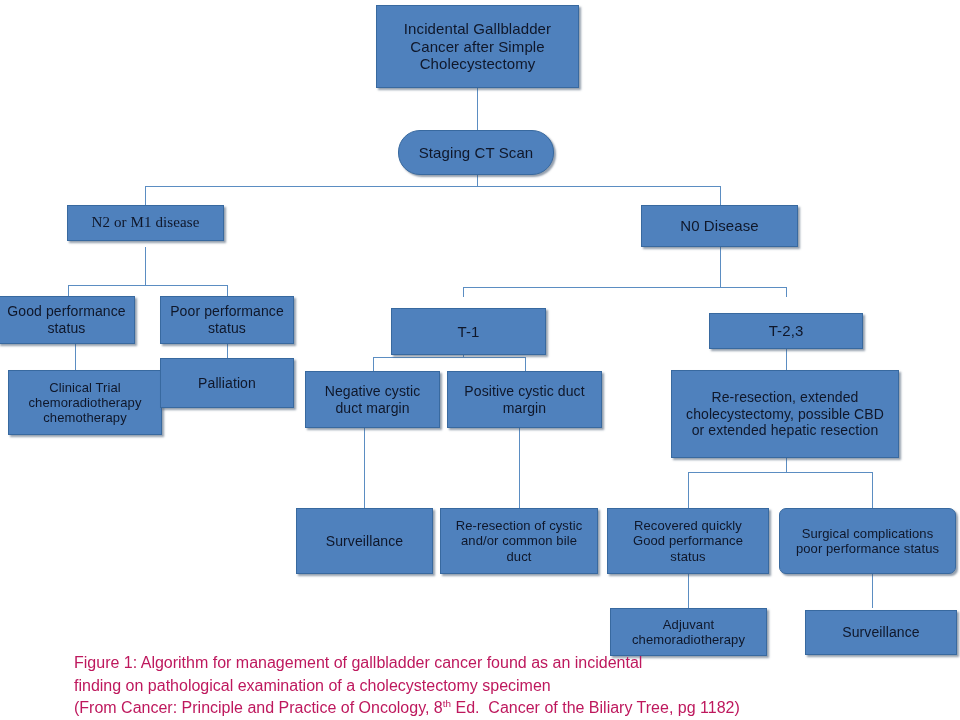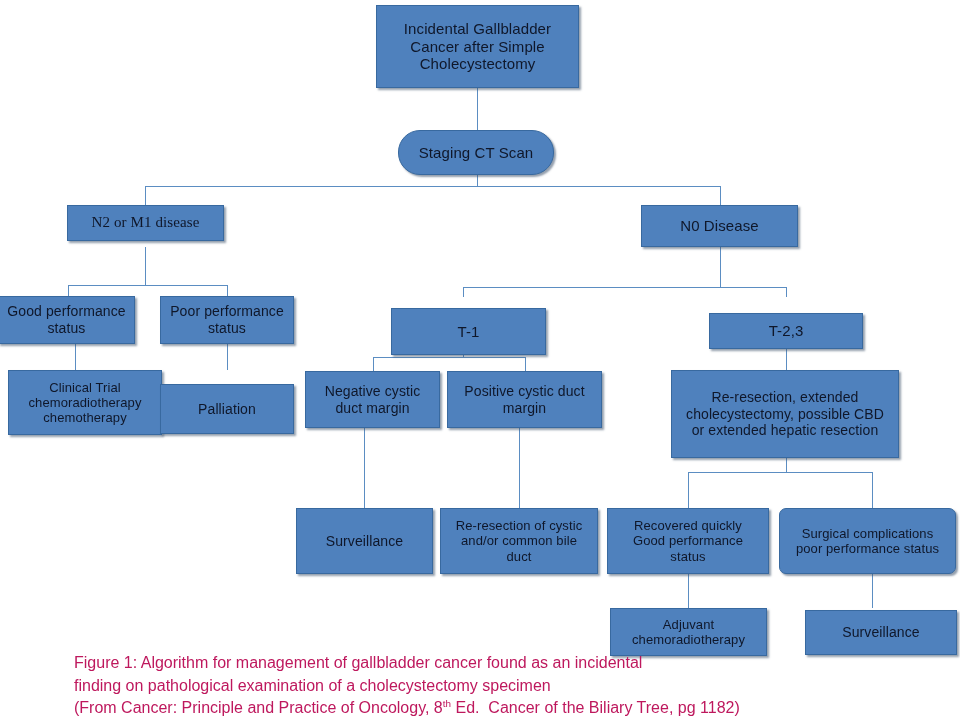--- a/index.html
+++ b/index.html
@@ -135,21 +135,21 @@
     <span class="txt">Poor performance
 status</span>
   </div>
 
   <div class="node fs13" style="left:8px; top:370px; width:154px; height:65px;">
     <span class="txt">Clinical Trial
 chemoradiotherapy
 chemotherapy</span>
   </div>
 
-  <div class="node fs14" style="left:160px; top:384px; width:134px; height:50px;">
+  <div class="node fs14" style="left:160px; top:358px; width:134px; height:50px;">
     <span class="txt">Palliation</span>
   </div>
 
   <div class="node fs15" style="left:391px; top:308px; width:155px; height:47px;">
     <span class="txt">T-1</span>
   </div>
 
   <div class="node fs15" style="left:709px; top:297px; width:154px; height:36px;margin-top:16px;">
     <span class="txt">T-2,3</span>
   </div>

